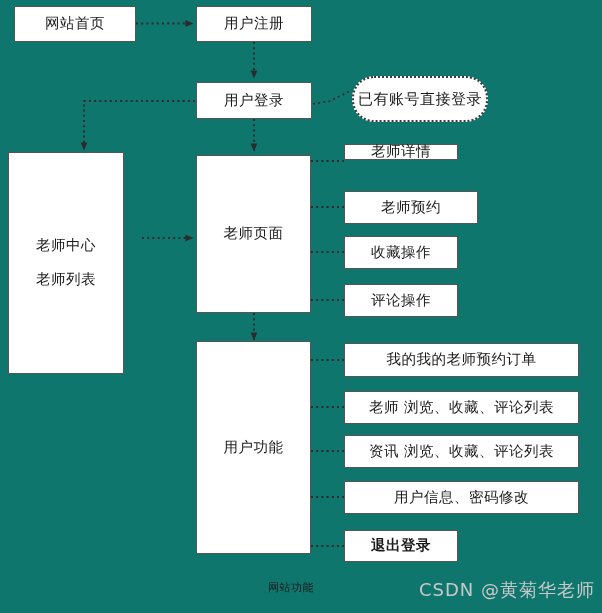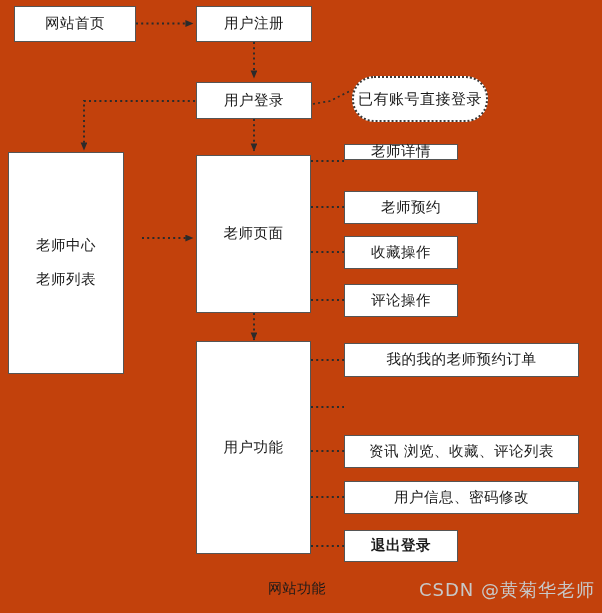--- a/index.html
+++ b/index.html
@@ -7,21 +7,21 @@
     padding: 0;
     background: #ffffff;
   }
   body {
     font-family: "DejaVu Sans", "Liberation Sans", sans-serif;
   }
   #canvas {
     position: relative;
     width: 602px;
     height: 613px;
-    background: #c2410c;
+    background: #0f766e;
     overflow: hidden;
   }
   .node {
     position: absolute;
     box-sizing: border-box;
     border: 1.2px solid #555555;
     background: #ffffff;
     display: flex;
     flex-direction: column;
     align-items: center;
@@ -49,21 +49,21 @@
     align-items: center;
     justify-content: center;
     color: #1a1a1a;
     font-size: 15px;
     letter-spacing: 0.5px;
     white-space: nowrap;
   }
   .caption {
     position: absolute;
     color: #1a1a1a;
-    font-size: 14px;
+    font-size: 11px;
     letter-spacing: 0.5px;
     white-space: nowrap;
   }
   .watermark {
     position: absolute;
     color: #c8c8c8;
     font-size: 18px;
     letter-spacing: 1px;
     white-space: nowrap;
   }
@@ -165,20 +165,23 @@
   <div class="node" style="left:344px; top:236px; width:114px; height:33px;">
     <span>收藏操作</span>
   </div>
   <div class="node" style="left:344px; top:284px; width:114px; height:33px;">
     <span>评论操作</span>
   </div>
 
   <div class="node" style="left:344px; top:343px; width:235px; height:34px;">
     <span>我的我的老师预约订单</span>
   </div>
+  <div class="node" style="left:344px; top:391px; width:235px; height:33px;">
+    <span>老师 浏览、收藏、评论列表</span>
+  </div>
   <div class="node" style="left:344px; top:435px; width:235px; height:33px;">
     <span>资讯 浏览、收藏、评论列表</span>
   </div>
   <div class="node" style="left:344px; top:481px; width:235px; height:33px;">
     <span>用户信息、密码修改</span>
   </div>
   <div class="node" style="left:344px; top:530px; width:114px; height:32px;font-weight:bold;">
     <span>退出登录</span>
   </div>
 

